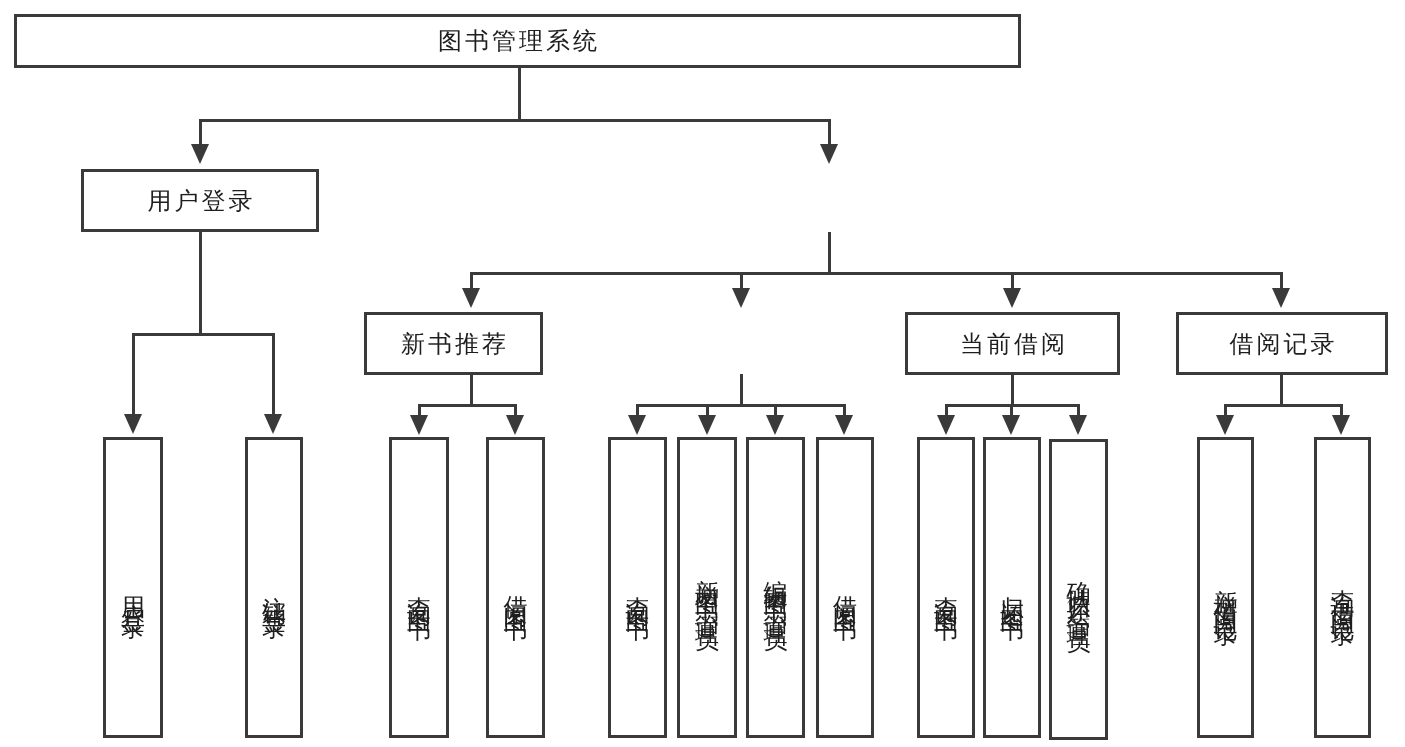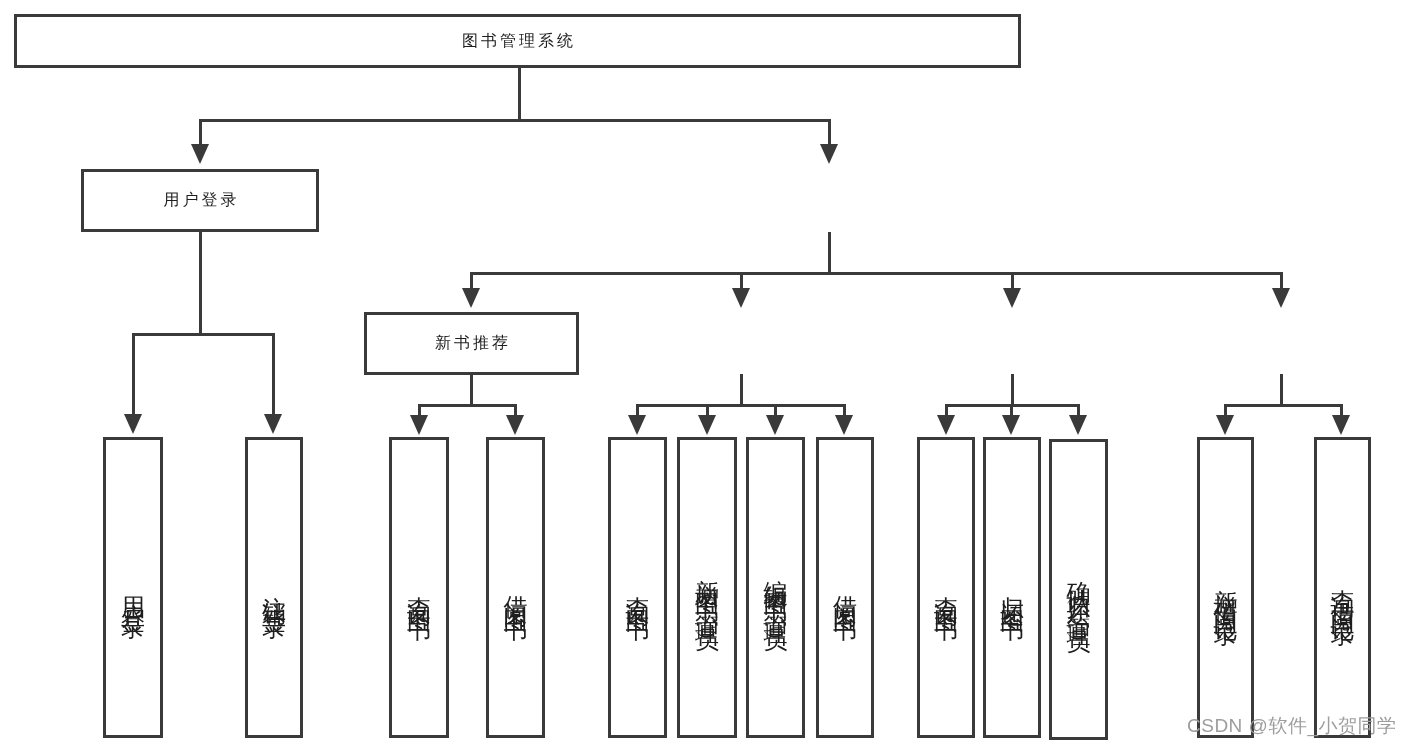--- a/index.html
+++ b/index.html
@@ -16,21 +16,21 @@
     position: absolute;
     box-sizing: border-box;
     border: 3px solid #3a3a3a;
     background: #ffffff;
     display: flex;
     align-items: center;
     justify-content: center;
     color: #1e1e1e;
   }
   .hbox {
-    font-size: 16px;
+    font-size: 24px;
     letter-spacing: 3px;
     padding-left: 3px; 
     white-space: nowrap;
   }
   .vbox {
     writing-mode: vertical-rl;
     text-orientation: mixed;
     font-size: 24px;
     letter-spacing: 7px;
     line-height: 1;
@@ -59,24 +59,26 @@
 </head>
 <body>
 
 <div class="stage">
 
   <div class="box hbox" style="left:14px; top:14px; width:1007px; height:54px;">图书管理系统</div>
 
   <div class="box hbox" style="left:81px; top:169px; width:238px; height:63px;">用户登录</div>
 
 
-  <div class="box hbox" style="left:364px; top:312px; width:215px; height:63px;">新书推荐</div>
+  <div class="box hbox" style="left:364px; top:312px; width:179px; height:63px;">新书推荐</div>
 
 
+  <div class="box hbox" style="left:905px; top:312px; width:215px; height:63px;">当前借阅</div>
 
+  <div class="box hbox" style="left:1176px; top:312px; width:212px; height:63px;">借阅记录</div>
 
   <div class="box vbox" style="left:103px; top:437px; width:60px; height:301px;">用户登录</div>
 
   <div class="box vbox" style="left:245px; top:437px; width:58px; height:301px;">注销登录</div>
 
   <div class="box vbox" style="left:389px; top:437px; width:60px; height:301px;">查询图书</div>
 
   <div class="box vbox" style="left:486px; top:437px; width:59px; height:301px;">借阅图书</div>
 
   <div class="box vbox" style="left:608px; top:437px; width:59px; height:301px;">查询图书</div>
@@ -149,15 +151,14 @@
   <div class="vline" style="left:1077px; top:404px; height:13px;"></div>
   <div class="arr" style="left:1069px; top:415px;"></div>
 
   <div class="vline" style="left:1280px; top:374px; height:32px;"></div>
   <div class="hline" style="left:1224px; top:404px; width:119px;"></div>
   <div class="vline" style="left:1224px; top:404px; height:13px;"></div>
   <div class="arr" style="left:1216px; top:415px;"></div>
   <div class="vline" style="left:1340px; top:404px; height:13px;"></div>
   <div class="arr" style="left:1332px; top:415px;"></div>
 
-  <div class="watermark">CSDN @软件_小贺同学</div>
 
 </div>
 
 </body></html>

